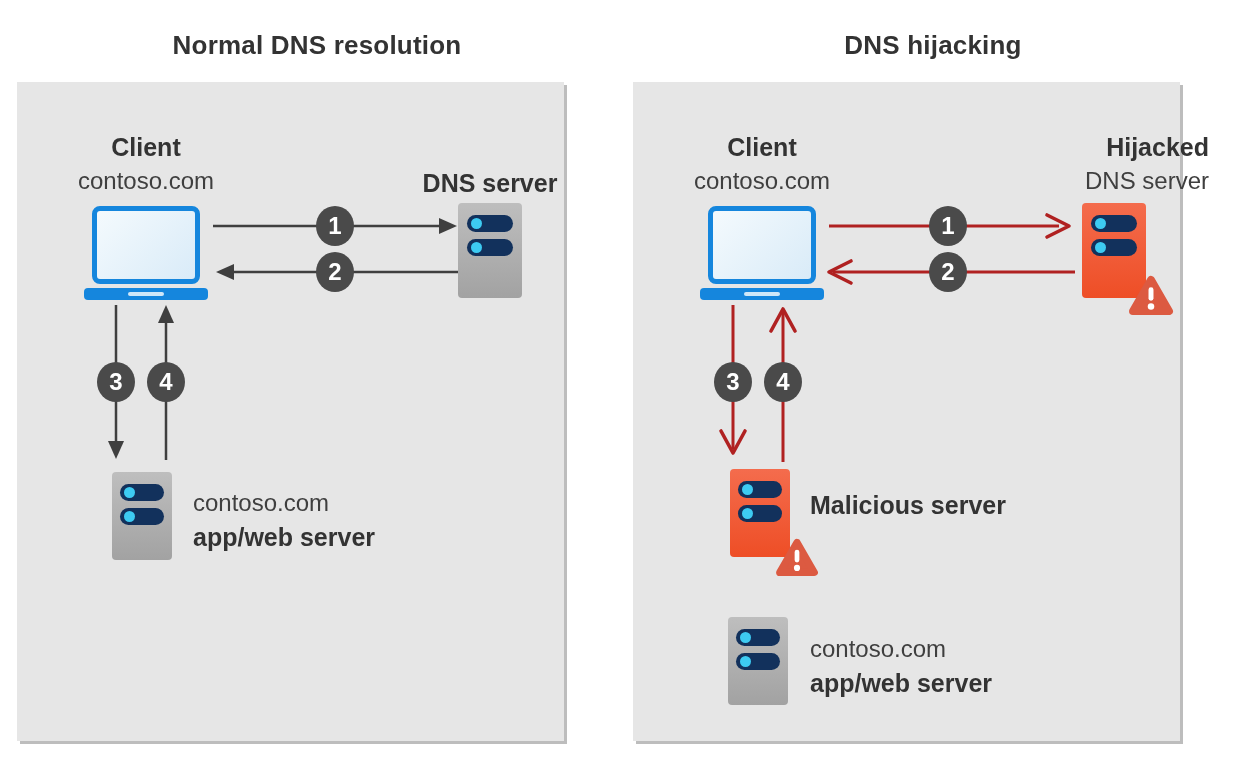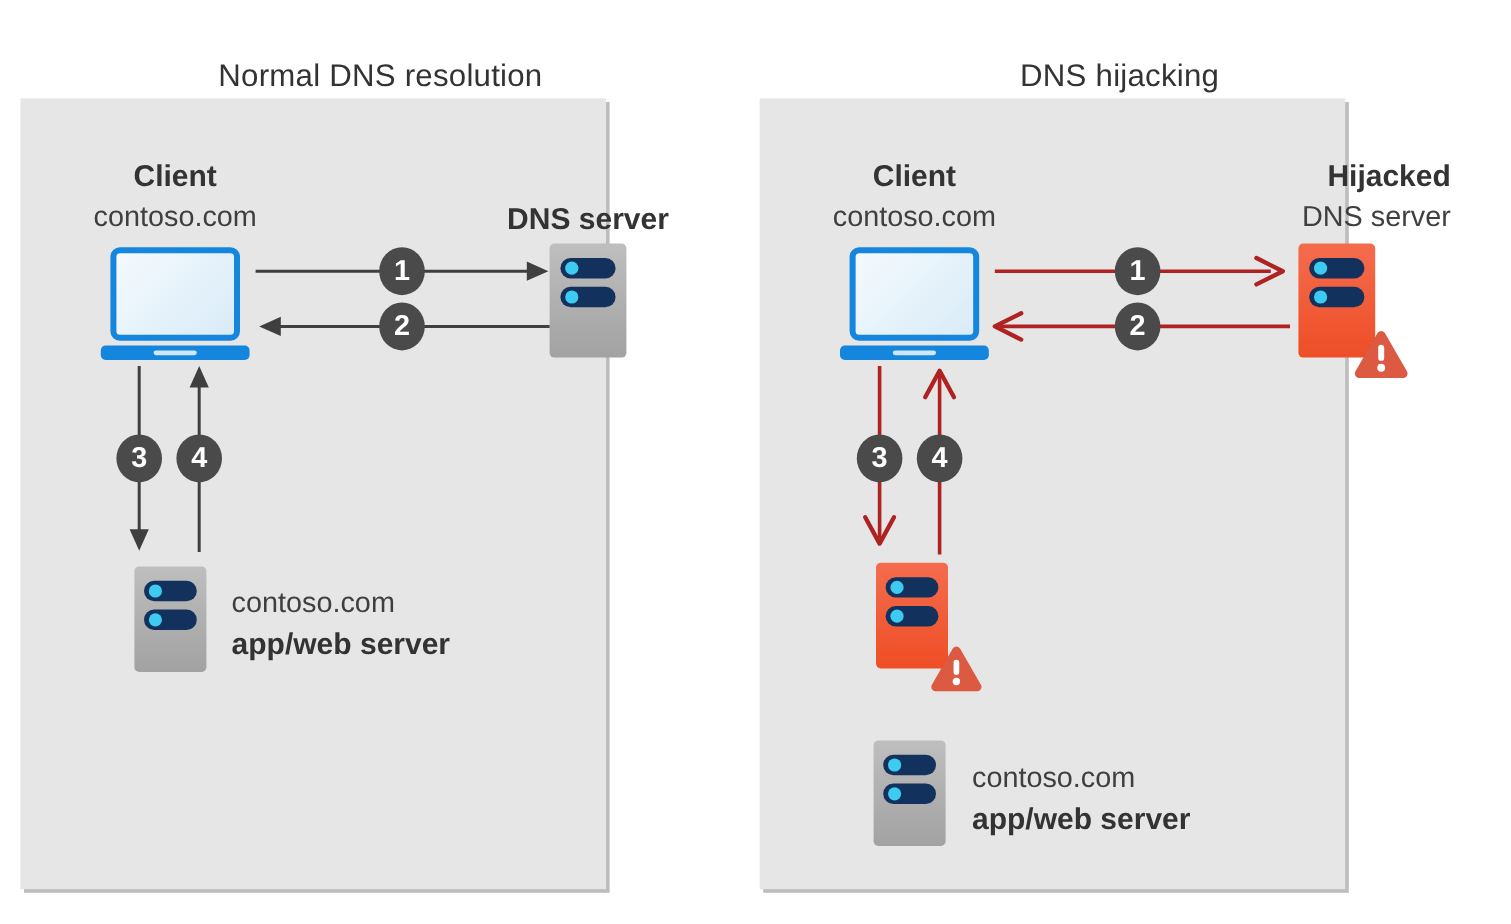--- a/index.html
+++ b/index.html
@@ -1,20 +1,20 @@
 <!DOCTYPE html>
 <html><head>
 <meta charset="utf-8">
 <style>
   html,body{margin:0;padding:0;background:#ffffff;}
   .canvas{position:relative;width:1259px;height:770px;background:#ffffff;
           font-family:"Liberation Sans",sans-serif;overflow:hidden;}
-  .title{position:absolute;top:48px;width:600px;text-align:center;
-         font-size:26px;font-weight:normal;color:#333333;letter-spacing:.2px;}
-  .panel{position:absolute;top:82px;width:488px;height:659px;background:#e6e6e6;
+  .title{position:absolute;top:30px;width:600px;text-align:center;
+         font-size:26px;font-weight:bold;color:#333333;letter-spacing:.2px;}
+  .panel{position:absolute;top:82px;width:547px;height:659px;background:#e6e6e6;
          box-shadow:3px 3px 0 #bdbdbd;}
   
   .lbl{position:absolute;text-align:center;color:#333;line-height:34px;}
   .lbl .b{font-size:25px;font-weight:bold;color:#333;}
   .lbl .r{font-size:24px;font-weight:normal;color:#3f3f3f;}
   .side-lbl{position:absolute;text-align:left;line-height:34px;}
   .side-lbl .r{font-size:24px;color:#3f3f3f;}
   .side-lbl .b{font-size:25px;font-weight:bold;color:#333;}
   
   .laptop{position:absolute;width:124px;}
@@ -152,20 +152,23 @@
 
     <div class="server orange sz-std" style="left:97px;top:387px;">
       <div class="srv-bar"></div>
       <div class="srv-bar"></div>
     </div>
     <svg class="warn" style="left:142px;top:455px;" width="44" height="40" viewBox="0 0 48 44">
       <path d="M24 6 L43 39 L5 39 Z" fill="#dc5a41" stroke="#dc5a41" stroke-width="8" stroke-linejoin="round"></path>
       <rect x="21.4" y="14" width="5.2" height="14" rx="2.6" fill="#ffffff"></rect>
       <circle cx="24" cy="34" r="3.4" fill="#ffffff"></circle>
     </svg>
+    <div class="side-lbl" style="left:177px;top:406px;">
+      <div class="b">Malicious server</div>
+    </div>
 
     <div class="server gray sz-std" style="left:95px;top:535px;">
       <div class="srv-bar"></div>
       <div class="srv-bar"></div>
     </div>
     <div class="side-lbl" style="left:177px;top:550px;">
       <div class="r">contoso.com</div>
       <div class="b">app/web server</div>
     </div>
   </div>

